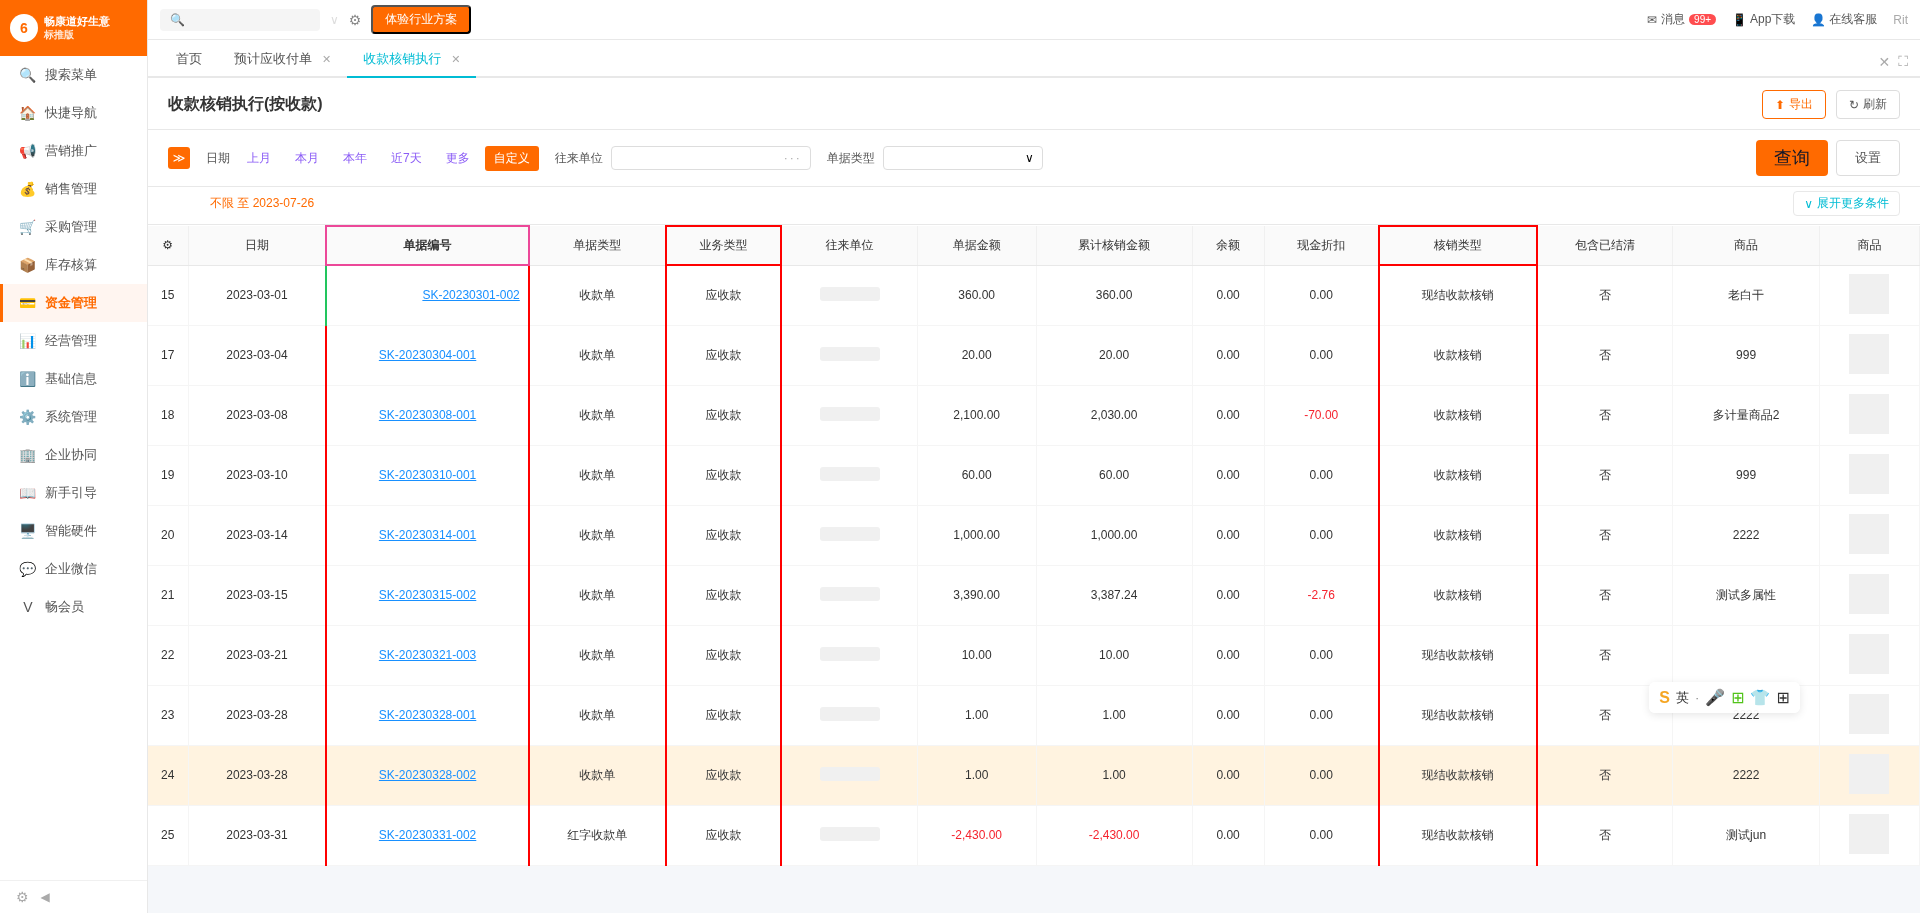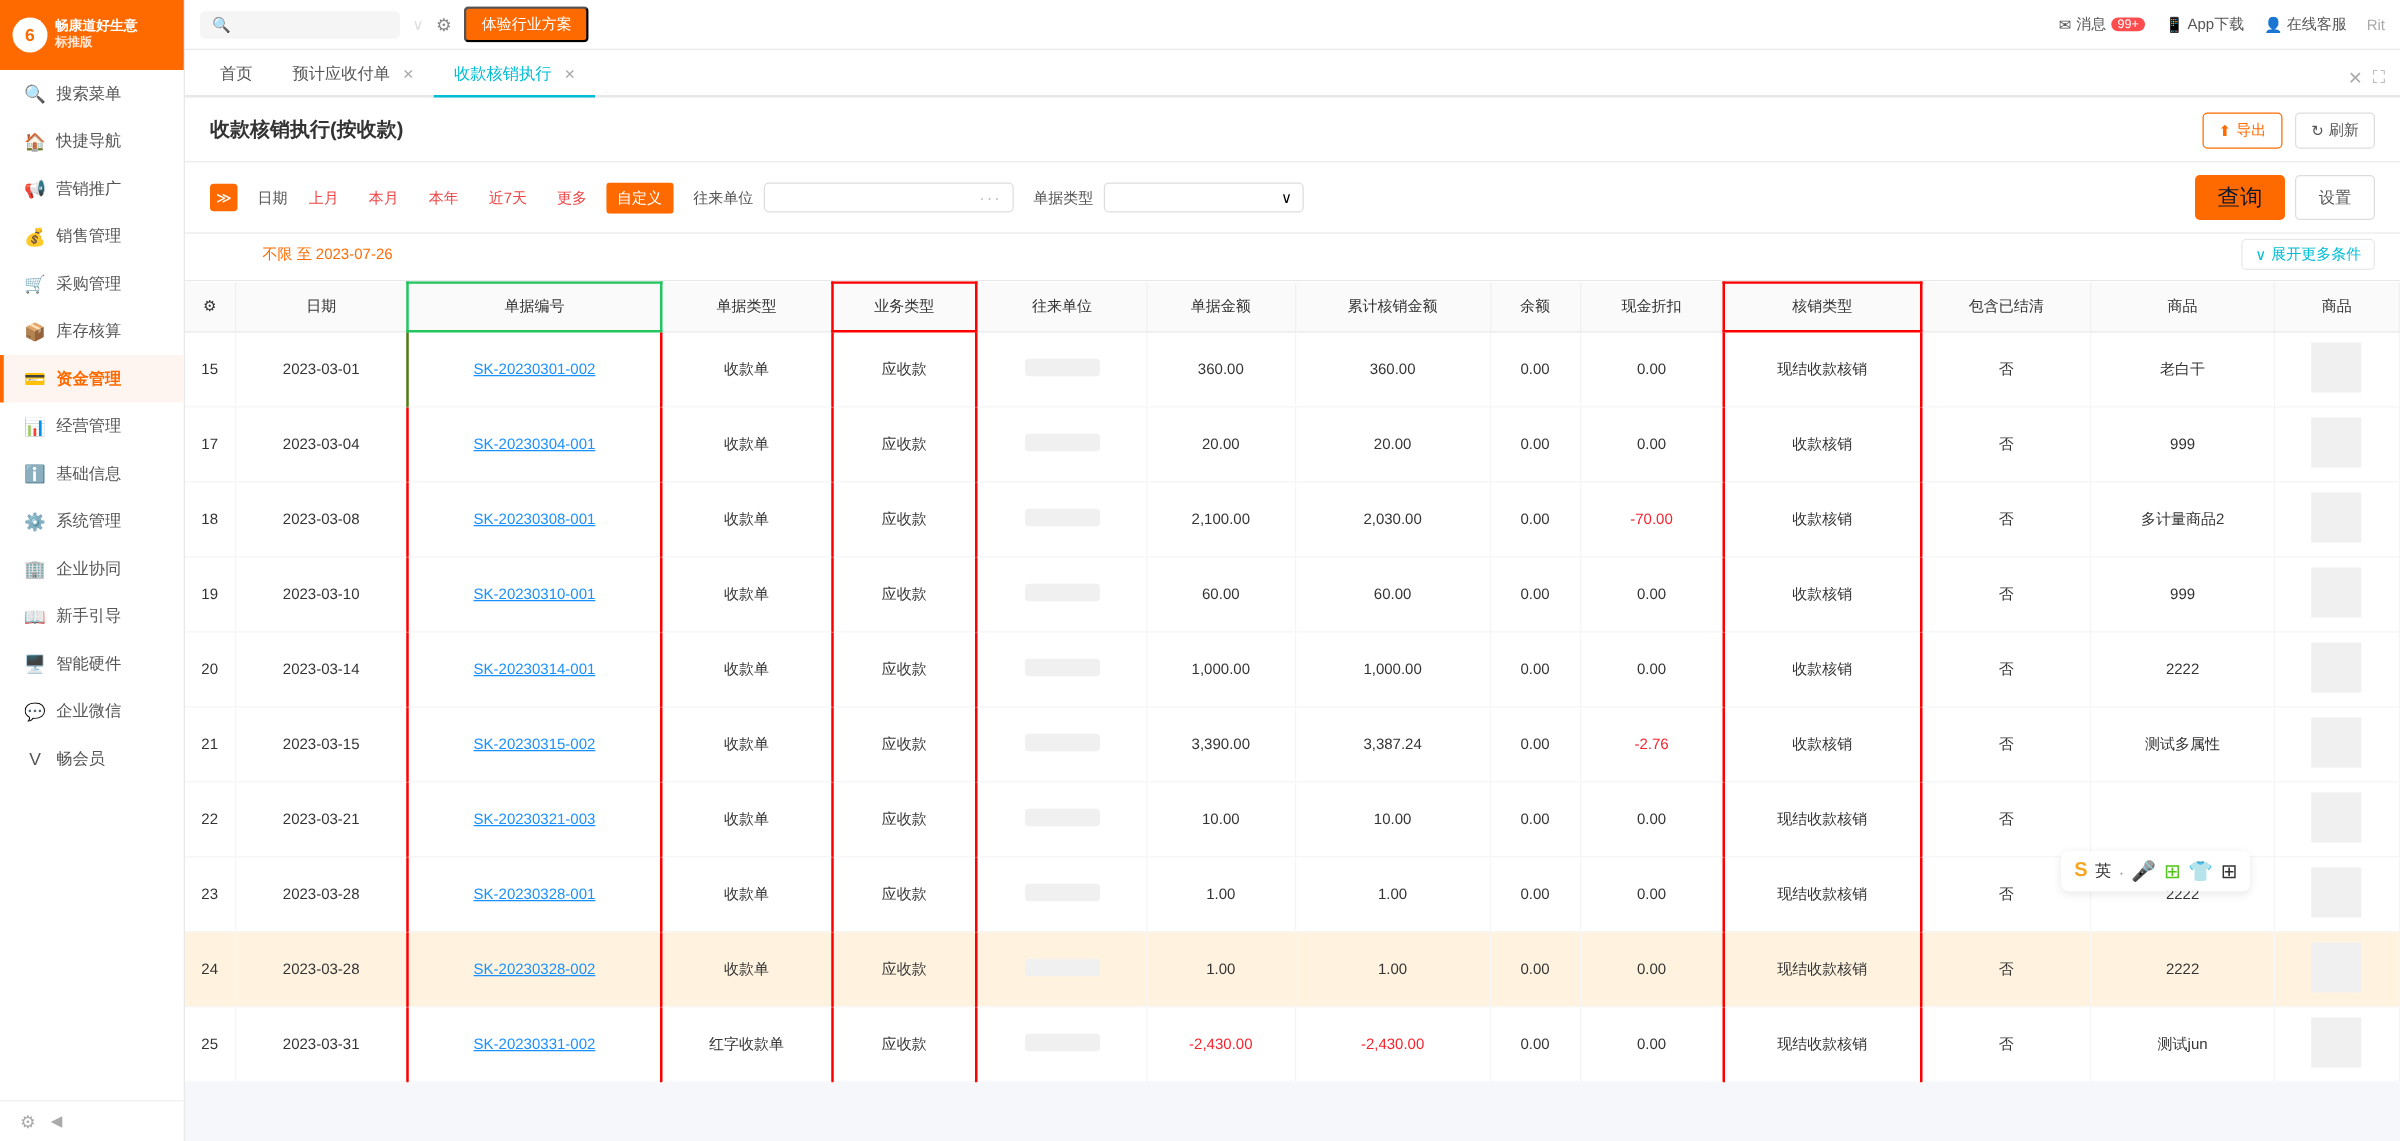--- a/index.html
+++ b/index.html
@@ -163,21 +163,21 @@
       flex-shrink: 0;
     }
     .filter-group { display: flex; align-items: center; gap: 8px; }
     .filter-label { color: #555; font-size: 12px; white-space: nowrap; }
     .filter-date-btns { display: flex; gap: 6px; align-items: center; }
     .filter-date-btn {
       padding: 3px 8px;
       border-radius: 3px;
       font-size: 12px;
       cursor: pointer;
-      color: #ef4444;
+      color: #8b5cf6;
       border: 1px solid transparent;
     }
     .filter-date-btn.custom {
       background: #ff6a00;
       color: #fff;
       border-radius: 3px;
     }
     .filter-input-wrap {
       border: 1px solid #ddd;
       border-radius: 4px;
@@ -469,39 +469,39 @@
         <span>展开更多条件</span>
       </button>
     </div>
 
     <div class="table-wrap">
       <table>
         <thead>
           <tr>
             <th>⚙</th>
             <th>日期</th>
-            <th style="border:2px solid #22c55e;">单据编号</th>
+            <th style="border:2px solid #ec4899;font-weight:bold;">单据编号</th>
             <th>单据类型</th>
             <th style="border:2px solid red;">业务类型</th>
             <th>往来单位</th>
             <th>单据金额</th>
             <th>累计核销金额</th>
             <th>余额</th>
             <th>现金折扣</th>
             <th style="border:2px solid red;">核销类型</th>
             <th>包含已结清</th>
             <th>商品</th>
             <th>商品</th>
           </tr>
         </thead>
         <tbody id="table-body">
         <tr>
       <td>15</td>
       <td>2023-03-01</td>
-      <td style="border-left:2px solid #4d7c0f;border-right:2px solid red;">
+      <td style="border-left:2px solid #22c55e;border-right:2px solid red;text-align:right;">
         <span class="td-link">SK-20230301-002</span>
       </td>
       <td>收款单</td>
       <td style="border-left:2px solid red;border-right:2px solid red;">应收款</td>
       <td><span class="td-masked"></span></td>
       <td>360.00</td>
       <td>360.00</td>
       <td>0.00</td>
       <td>0.00</td>
       <td style="border-left:2px solid red;border-right:2px solid red;">现结收款核销</td>

